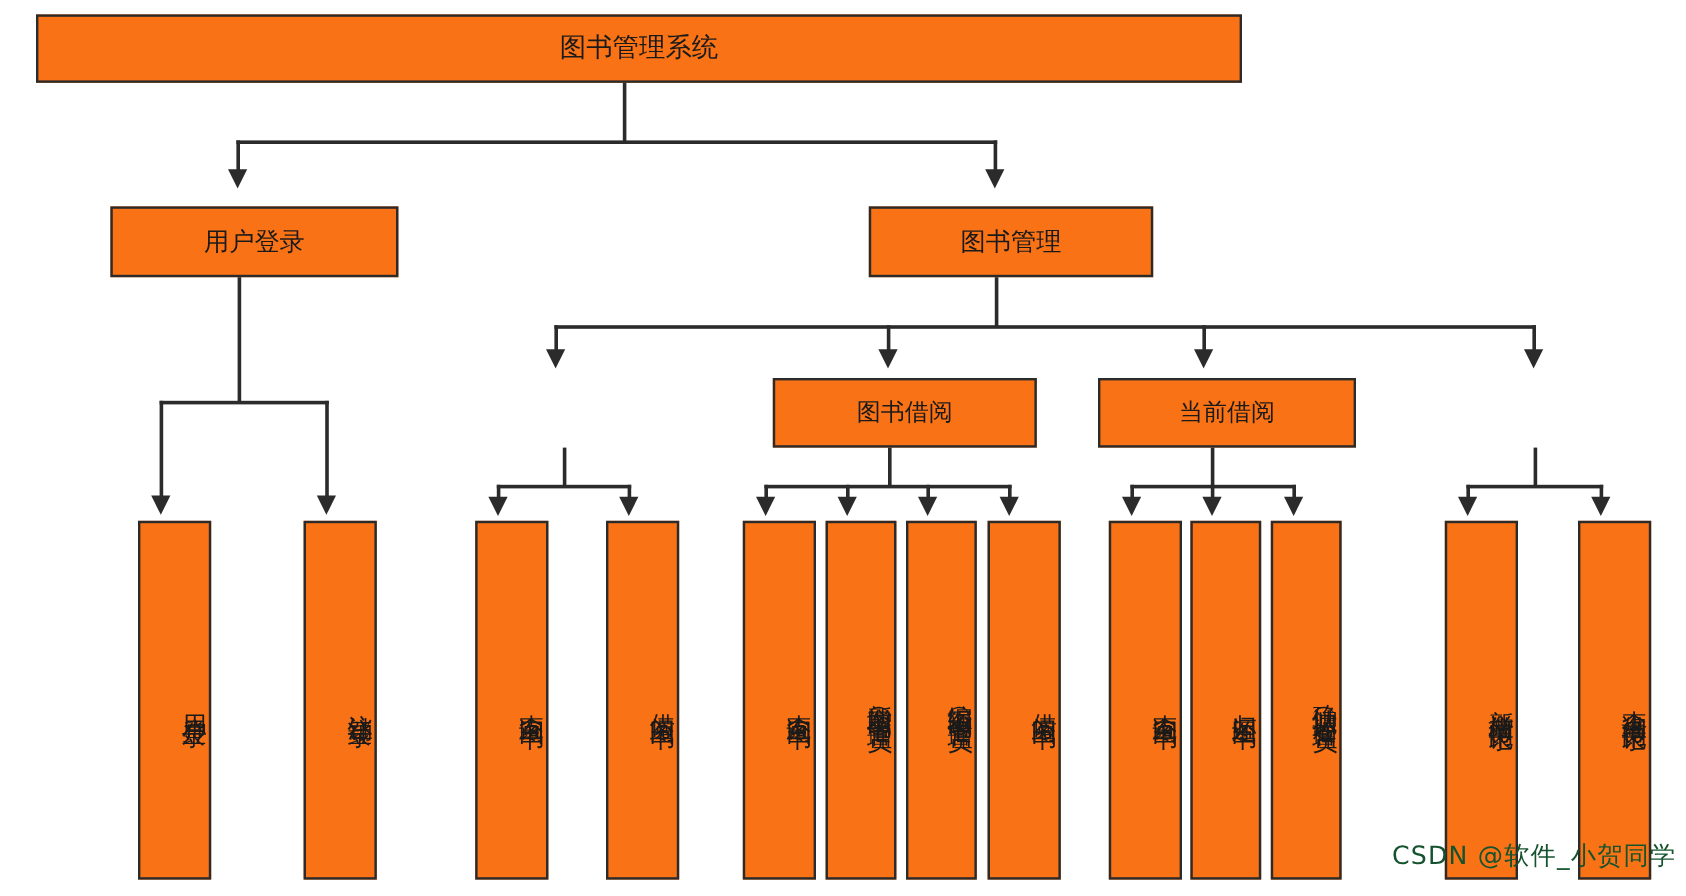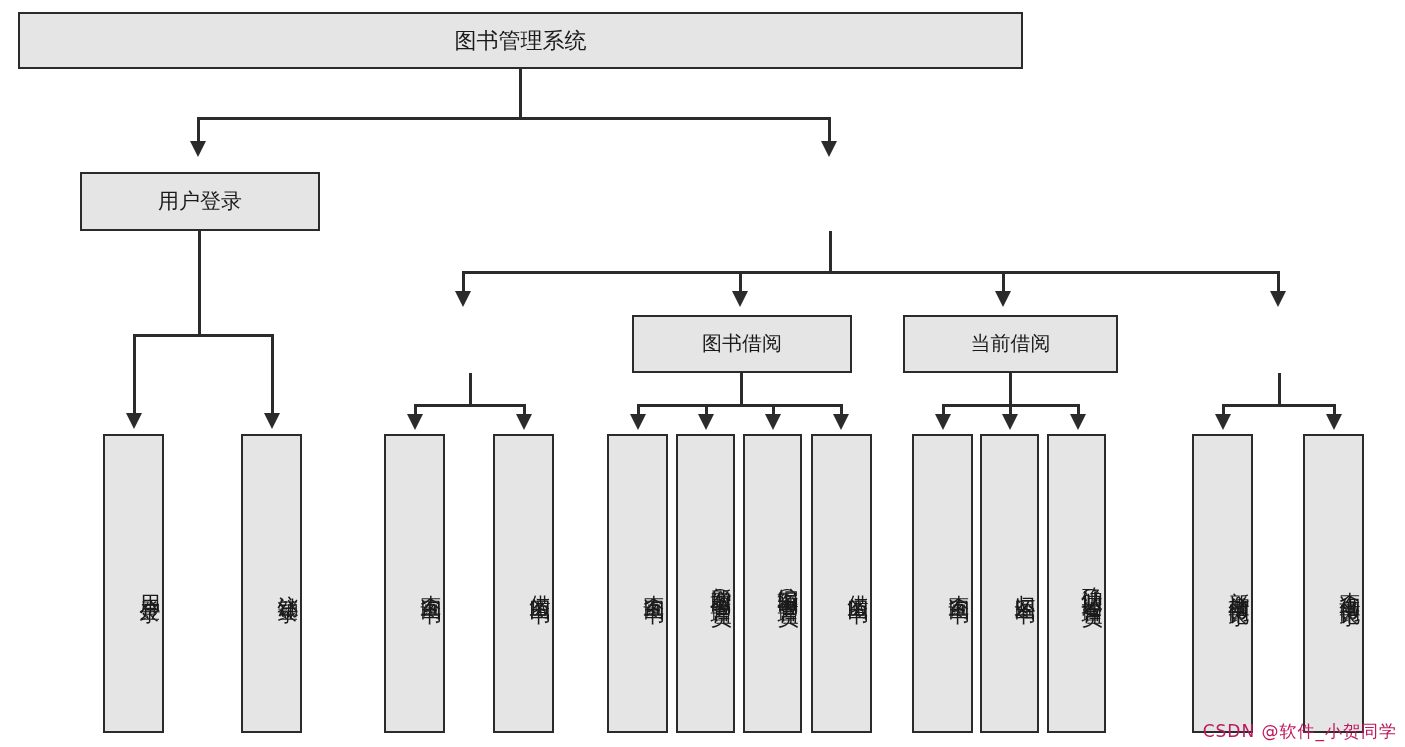--- a/index.html
+++ b/index.html
@@ -12,28 +12,29 @@
     position:relative;
     width:1405px;
     height:747px;
     background:#ffffff;
     overflow:hidden;
   }
   
   .node{
     position:absolute;
     box-sizing:border-box;
-    background:#e5e5e5;
+    background:#f97316;
     border:2px solid #2b2b2b;
     display:flex;
     align-items:center;
     justify-content:center;
     text-align:center;
     color:#1a1a1a;
     line-height:1.18;
+    margin-left:12px;
   }
   .node.root{ font-size:22px; }
   .node.lvl1{ font-size:21px; }
   .node.lvl2{ font-size:20px; }
   .node.leaf{
     font-size:21px;
     writing-mode:vertical-rl;
     text-orientation:upright;
     letter-spacing:3px;
     padding:10px 0;
@@ -59,23 +60,23 @@
     position:absolute;
     width:0;height:0;
     border-left:8px solid transparent;
     border-right:8px solid transparent;
     border-top:16px solid #2b2b2b;
   }
   
   #watermark{
     position:absolute;
     right:8px;
-    bottom:4px;
-    font-size:17px;
-    color:#be185d;
+    bottom:20px;
+    font-size:21px;
+    color:#14532d;
     letter-spacing:1px;
     white-space:nowrap;
     pointer-events:none;
   }
 </style>
 </head>
 <body>
 
 <div id="canvas">
 
@@ -85,20 +86,23 @@
 
   <div class="vline" style="left:519px;top:69px;height:49px;"></div>
   <div class="hline" style="left:197px;top:117px;width:634px;"></div>
   <div class="vline" style="left:197px;top:117px;height:26px;"></div>
   <div class="arrow" style="left:190px;top:141px;"></div>
   <div class="vline" style="left:828px;top:117px;height:26px;"></div>
   <div class="arrow" style="left:821px;top:141px;"></div>
 
   <div class="node lvl1" style="left:80px;top:172px;width:240px;height:59px;">
     <span>用户登录</span>
+  </div>
+  <div class="node lvl1" style="left:712px;top:172px;width:237px;height:59px;">
+    <span>图书管理</span>
   </div>
 
   <div class="vline" style="left:198px;top:231px;height:104px;"></div>
   <div class="hline" style="left:133px;top:334px;width:141px;"></div>
   <div class="vline" style="left:133px;top:334px;height:81px;"></div>
   <div class="arrow" style="left:126px;top:413px;"></div>
   <div class="vline" style="left:271px;top:334px;height:81px;"></div>
   <div class="arrow" style="left:264px;top:413px;"></div>
 
   <div class="vline" style="left:829px;top:231px;height:42px;"></div>

